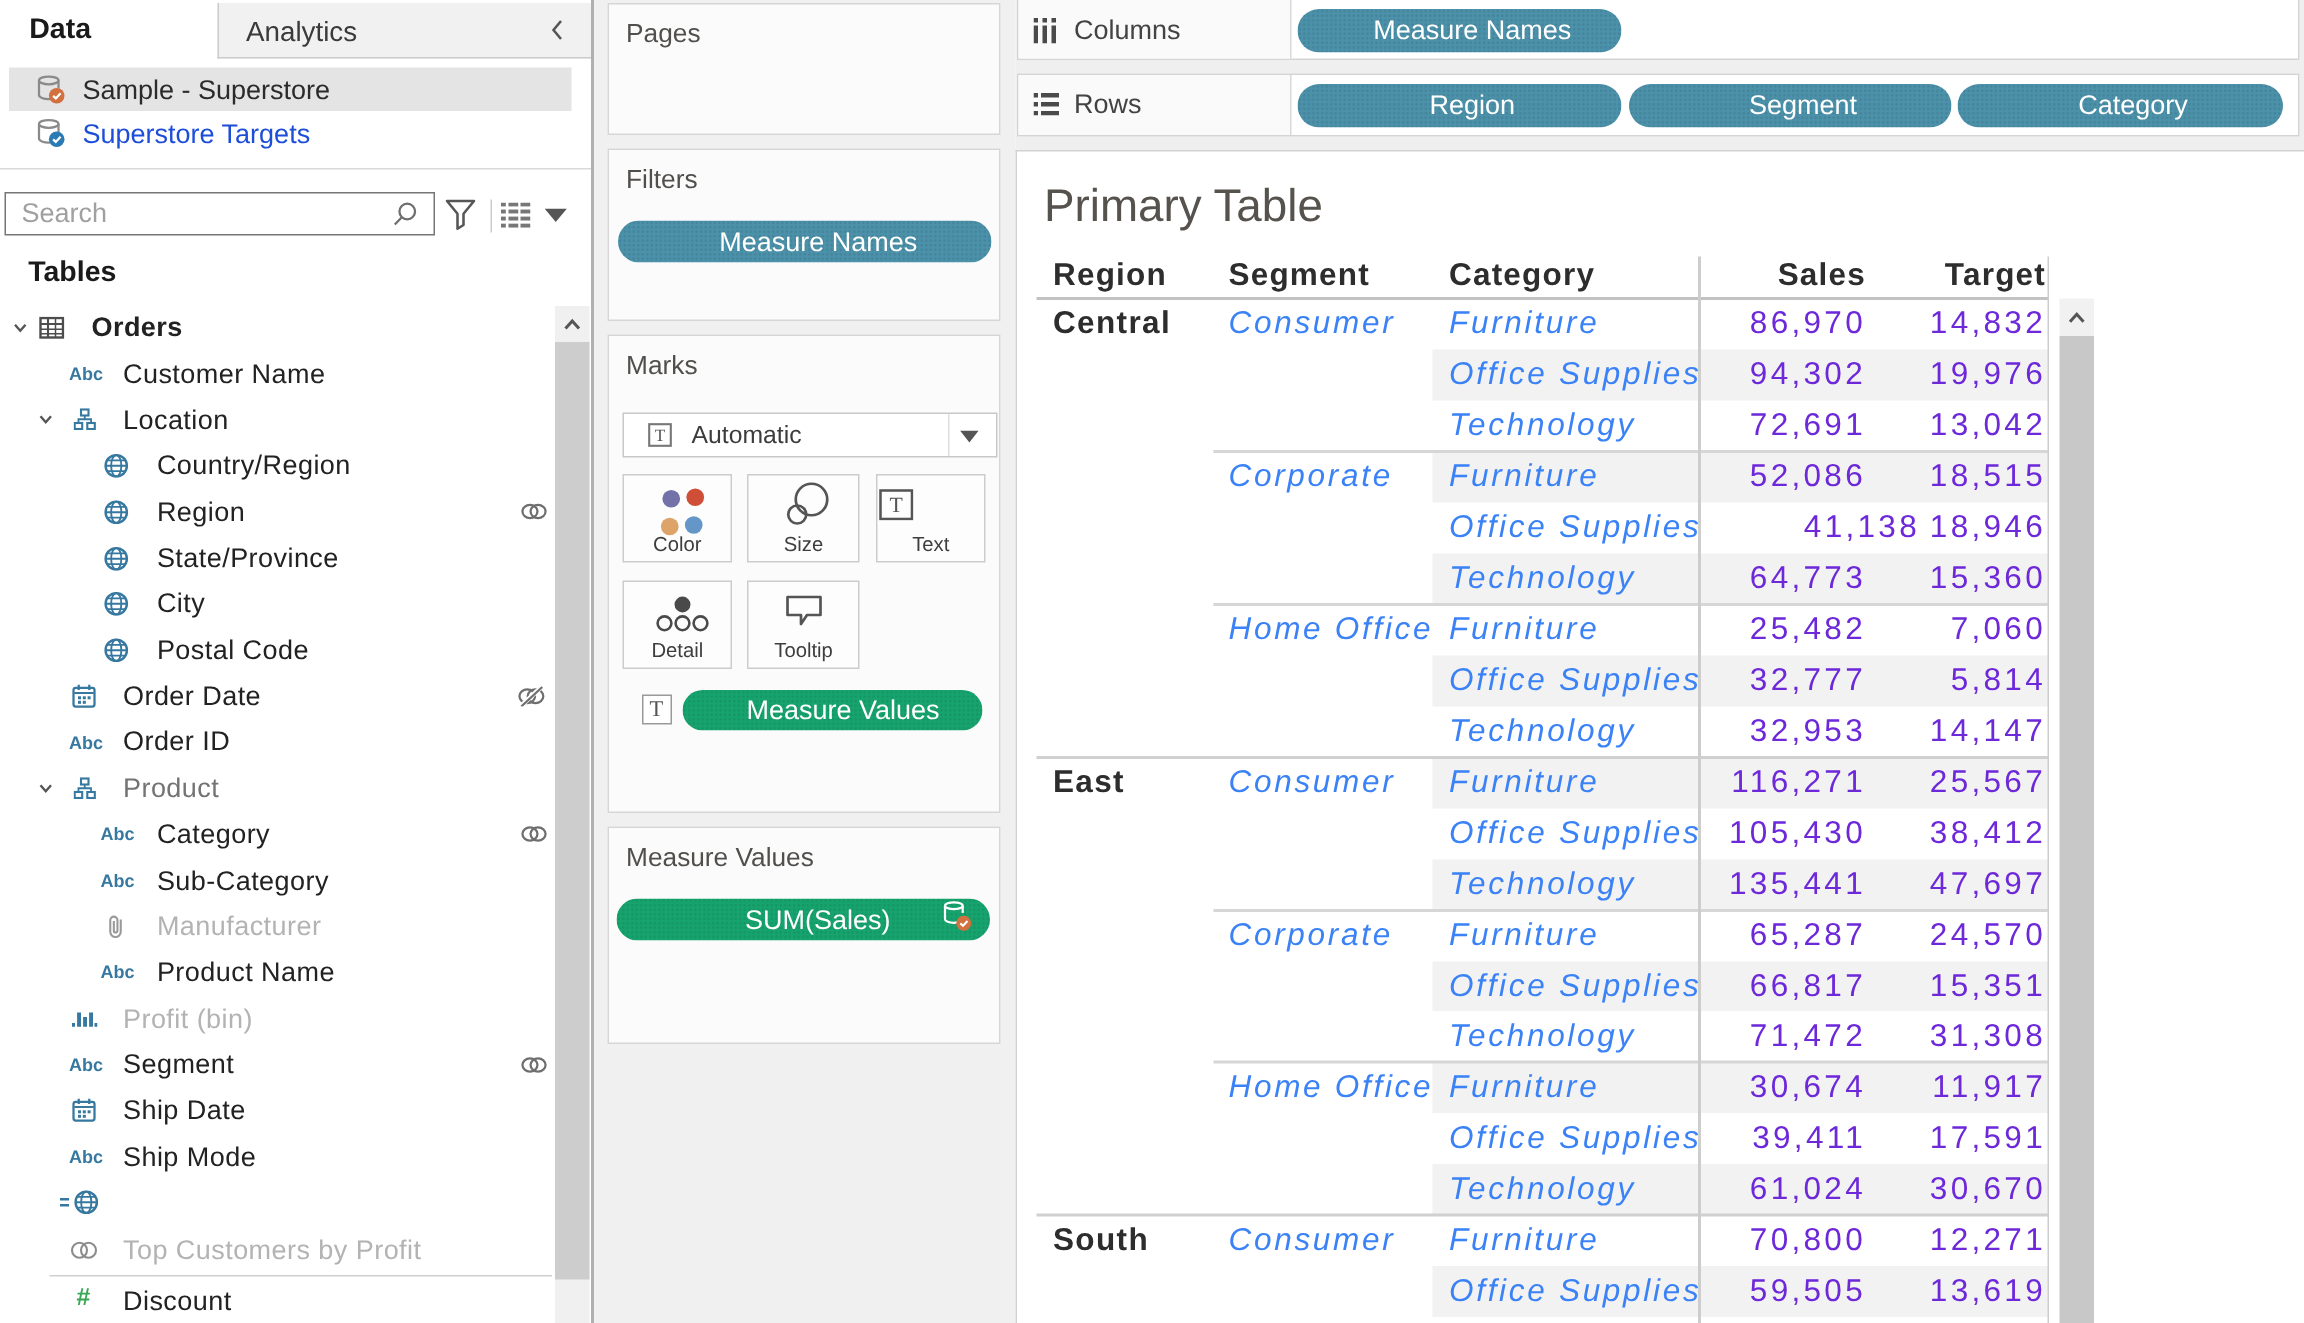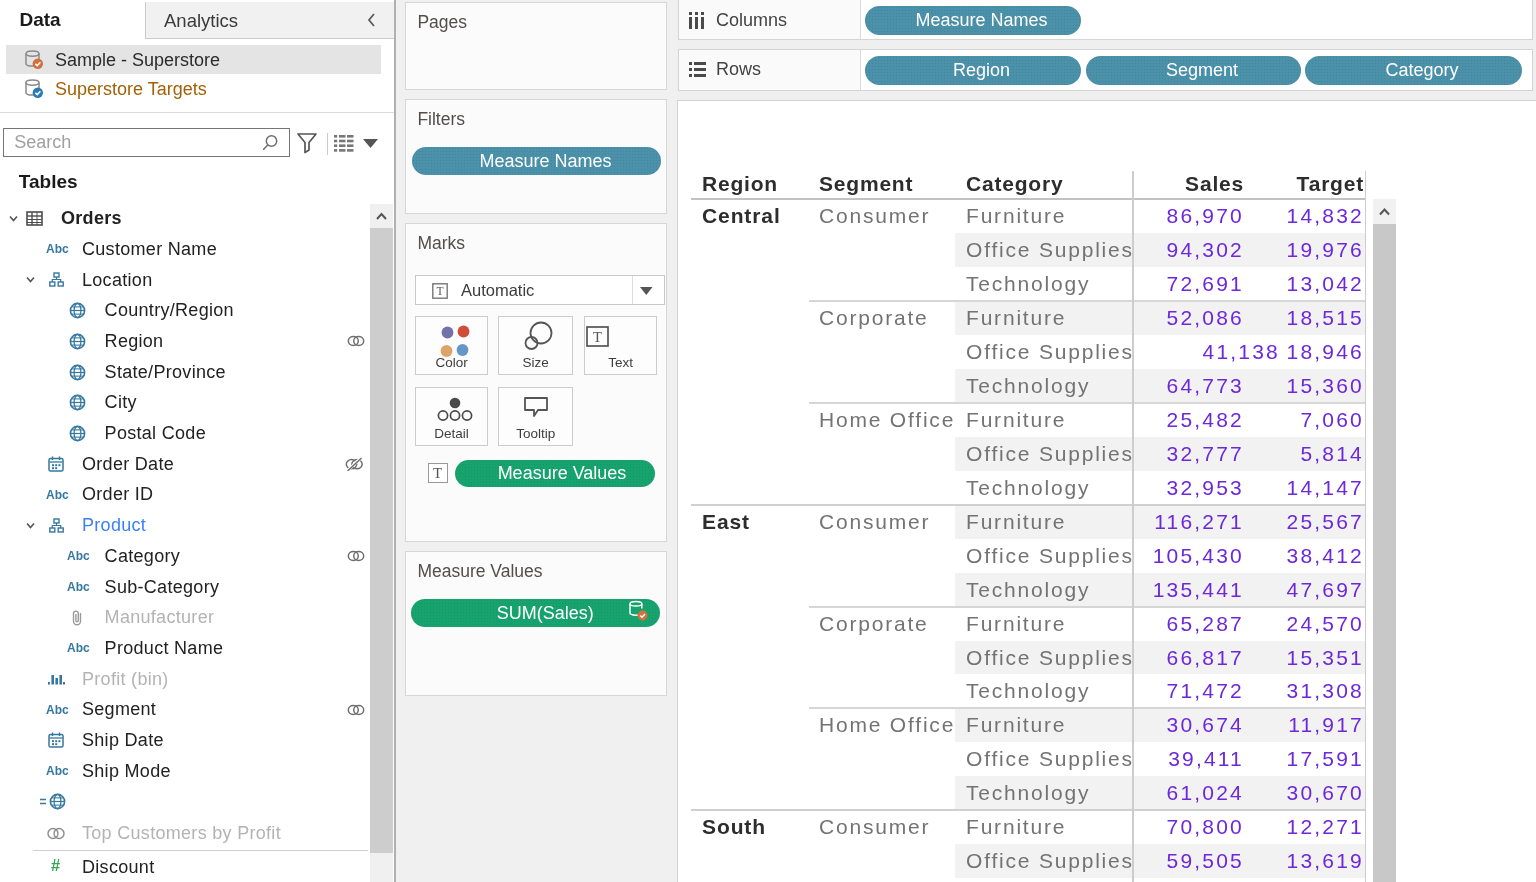--- a/index.html
+++ b/index.html
@@ -8,21 +8,21 @@
 .card { position:absolute; left:404.9px; width:262.6px; background:#fbfbfb; border:1px solid #d6d6d6; }
 .ctitle { position:absolute; left:11.5px; top:9px; font-size:17.5px; color:#514f4c; }
 .pill { position:absolute; border-radius:14.5px; color:#fff; font-size:18px; line-height:28px; white-space:nowrap;text-align:center; }
 .tealpill { background-color:#4b91a9; background-image:radial-gradient(rgba(25,48,66,0.13) 0.8px, transparent 0.9px); background-size:3px 3px; }
 .greenpill { background-color:#17a36e; background-image:radial-gradient(rgba(8,60,40,0.12) 0.8px, transparent 0.9px); background-size:3px 3px; }
 .shelf { position:absolute; left:678px; width:855px; background:#fff; border:1px solid #d4d4d4; }
 .shlabel { position:absolute; font-size:18px; color:#434343; }
 .band { left:955px; width:410.5px; height:33.93px; background:#f2f2f2; }
 .trow { height:33.93px; line-height:33.93px; font-size:21px; white-space:nowrap; }
 .treg { font-weight:bold; color:#2d2d2d; letter-spacing:0.9px; }
-.tdim { color:#737373; letter-spacing:1.8px; }
+.tdim { color:#3b82f6; letter-spacing:1.8px;font-style:italic; }
 .tnum { color:#6d28d9; text-align:right; letter-spacing:2.2px; }
 .thead { position:absolute; top:170px; height:27px; line-height:27px; font-size:21px; font-weight:bold; color:#2d2d2d; letter-spacing:0.8px; }
 </style></head>
 <body>
 <div id="app">
 
 <div class="abs" style="left:0;top:0;width:395.5px;height:882px;background:#fff">
 
   <div class="abs" style="left:145px;top:2px;width:250.5px;height:37px;background:#f1f1f1;border-left:1px solid #cbcbcb;border-bottom:1px solid #cbcbcb"></div>
   <div class="abs" style="left:19.5px;top:9px;font-size:19px;font-weight:bold;color:#1a1a1a">Data</div>
@@ -40,21 +40,21 @@
 <polyline points="12.4,14.9 14.2,16.6 17.4,13.2" fill="none" stroke="#fff" stroke-width="1.5"></polyline>
 </svg>
   <div class="abs" style="left:55px;top:46.3px;height:29px;line-height:29px;font-size:18px;color:#2b2b2b">Sample - Superstore</div>
   <svg class="abs" style="left:23px;top:78px" width="22" height="22" viewBox="0 0 22 22">
 <path d="M3 4.6 v9.8 c0 1.5 3 2.7 6.5 2.7 c1 0 2-.1 2.8-.3" fill="none" stroke="#8a8a8a" stroke-width="1.5"></path>
 <path d="M16 4.6 v5.4" fill="none" stroke="#8a8a8a" stroke-width="1.5"></path>
 <ellipse cx="9.5" cy="4.6" rx="6.5" ry="2.6" fill="none" stroke="#8a8a8a" stroke-width="1.5"></ellipse>
 <circle cx="14.8" cy="14.8" r="5.2" fill="#2a7ab5"></circle>
 <polyline points="12.4,14.9 14.2,16.6 17.4,13.2" fill="none" stroke="#fff" stroke-width="1.5"></polyline>
 </svg>
-  <div class="abs" style="left:55px;top:75.3px;height:29px;line-height:29px;font-size:18px;color:#a16207">Superstore Targets</div>
+  <div class="abs" style="left:55px;top:75.3px;height:29px;line-height:29px;font-size:18px;color:#1d4ed8">Superstore Targets</div>
   <div class="abs" style="left:0;top:111.5px;width:395px;height:1px;background:#d9d9d9"></div>
 
   <div class="abs" style="left:3px;top:127.7px;width:286.5px;height:29.7px;border:1px solid #767676;background:#fff"></div>
   <div class="abs" style="left:14.3px;top:127.7px;height:29.7px;line-height:29.7px;font-size:18px;color:#a0a0a0">Search</div>
   <svg class="abs" style="left:261px;top:134px" width="18" height="18" viewBox="0 0 18 18">
         <circle cx="10.5" cy="7" r="5.2" fill="none" stroke="#6e6e6e" stroke-width="1.5"></circle>
         <line x1="6.7" y1="11" x2="2.2" y2="15.7" stroke="#6e6e6e" stroke-width="1.5"></line>
       </svg>
   <svg class="abs" style="left:296px;top:132px" width="22" height="22" viewBox="0 0 22 22">
         <path d="M2 2 h18 l-7 8.5 v7.5 l-4 2.5 v-10 z" fill="none" stroke="#565656" stroke-width="1.7" stroke-linejoin="round"></path>
@@ -172,21 +172,21 @@
 <div class="abs" style="left:82px;top:479.4px;height:30.7px;line-height:30.7px;font-size:18px;letter-spacing:0.3px;color:#222;font-weight:normal;white-space:nowrap">Order ID</div>
 <svg class="abs" style="left:24.5px;top:520.0px" width="11" height="11" viewBox="0 0 11 11">
         <polyline points="2,3.5 5.5,7.5 9,3.5" fill="none" stroke="#555" stroke-width="1.6"></polyline>
       </svg>
 <svg class="abs" style="left:48.5px;top:518.0px" width="15" height="15" viewBox="0 0 15 15">
 <rect x="5" y="1" width="5" height="4" fill="none" stroke="#36789f" stroke-width="1.4"></rect>
 <rect x="0.8" y="10" width="5" height="4" fill="none" stroke="#36789f" stroke-width="1.4"></rect>
 <rect x="9.2" y="10" width="5" height="4" fill="none" stroke="#36789f" stroke-width="1.4"></rect>
 <path d="M7.5 5 v2.5 M3.3 10 v-2.5 h8.4 v2.5" fill="none" stroke="#36789f" stroke-width="1.2"></path>
 </svg>
-<div class="abs" style="left:82px;top:510.1px;height:30.7px;line-height:30.7px;font-size:18px;letter-spacing:0.3px;color:#3b82f6;font-weight:normal;white-space:nowrap">Product</div>
+<div class="abs" style="left:82px;top:510.1px;height:30.7px;line-height:30.7px;font-size:18px;letter-spacing:0.3px;color:#737373;font-weight:normal;white-space:nowrap">Product</div>
 <div class="abs" style="left:67px;top:549.2px;font-size:12px;font-weight:bold;color:#36789f;letter-spacing:0px">Abc</div>
 <div class="abs" style="left:104.6px;top:540.9px;height:30.7px;line-height:30.7px;font-size:18px;letter-spacing:0.3px;color:#222;font-weight:normal;white-space:nowrap">Category</div>
 <svg class="abs" style="left:347px;top:550.2px" width="18" height="12" viewBox="0 0 18 12">
 <ellipse cx="6.3" cy="6" rx="5" ry="4.4" fill="none" stroke="#6f6f6f" stroke-width="1.5"></ellipse>
 <ellipse cx="11.7" cy="6" rx="5" ry="4.4" fill="none" stroke="#6f6f6f" stroke-width="1.5"></ellipse>
 </svg>
 <div class="abs" style="left:67px;top:579.9px;font-size:12px;font-weight:bold;color:#36789f;letter-spacing:0px">Abc</div>
 <div class="abs" style="left:104.6px;top:571.5px;height:30.7px;line-height:30.7px;font-size:18px;letter-spacing:0.3px;color:#222;font-weight:normal;white-space:nowrap">Sub-Category</div>
 <svg class="abs" style="left:71px;top:609.1px" width="12" height="17" viewBox="0 0 12 17">
 <path d="M9.5 4 v8.2 a3.5 3.5 0 0 1 -7 0 V4.5 a2.4 2.4 0 0 1 4.8 0 v7 a1.2 1.2 0 0 1 -2.4 0 V5" fill="none" stroke="#9a9a9a" stroke-width="1.4"></path>
@@ -351,20 +351,21 @@
   <rect x="0" y="12" width="3" height="3"></rect>
         <rect x="5" y="12" width="12" height="3"></rect>
       </g>
     </svg>
 <div class="shlabel" style="left:716px;top:59px">Rows</div>
 <div class="pill tealpill" style="left:865px;top:55.6px;width:216px;height:29px;line-height:29px;padding-left:17px">Region</div>
 <div class="pill tealpill" style="left:1086px;top:55.6px;width:215px;height:29px;line-height:29px;padding-left:17px">Segment</div>
 <div class="pill tealpill" style="left:1305px;top:55.6px;width:217px;height:29px;line-height:29px;padding-left:17px">Category</div>
 
 <div class="abs" style="left:677px;top:99.7px;width:859px;height:782.3px;background:#fff;border-top:1px solid #d2d2d2;border-left:1px solid #d2d2d2"></div>
+<div class="abs" style="left:696px;top:120px;font-size:30.5px;color:#56524d">Primary Table</div>
 
 <div class="thead" style="left:702px">Region</div>
 <div class="thead" style="left:819px">Segment</div>
 <div class="thead" style="left:966px">Category</div>
 <div class="thead" style="left:1133px;width:111px;text-align:right">Sales</div>
 <div class="thead" style="left:1245px;width:119px;text-align:right">Target</div>
 
 <div class="abs trow treg" style="top:199.4px;left:702px">Central</div>
 <div class="abs trow tdim" style="top:199.4px;left:819px">Consumer</div>
 <div class="abs trow tdim" style="top:199.4px;left:966px">Furniture</div>

